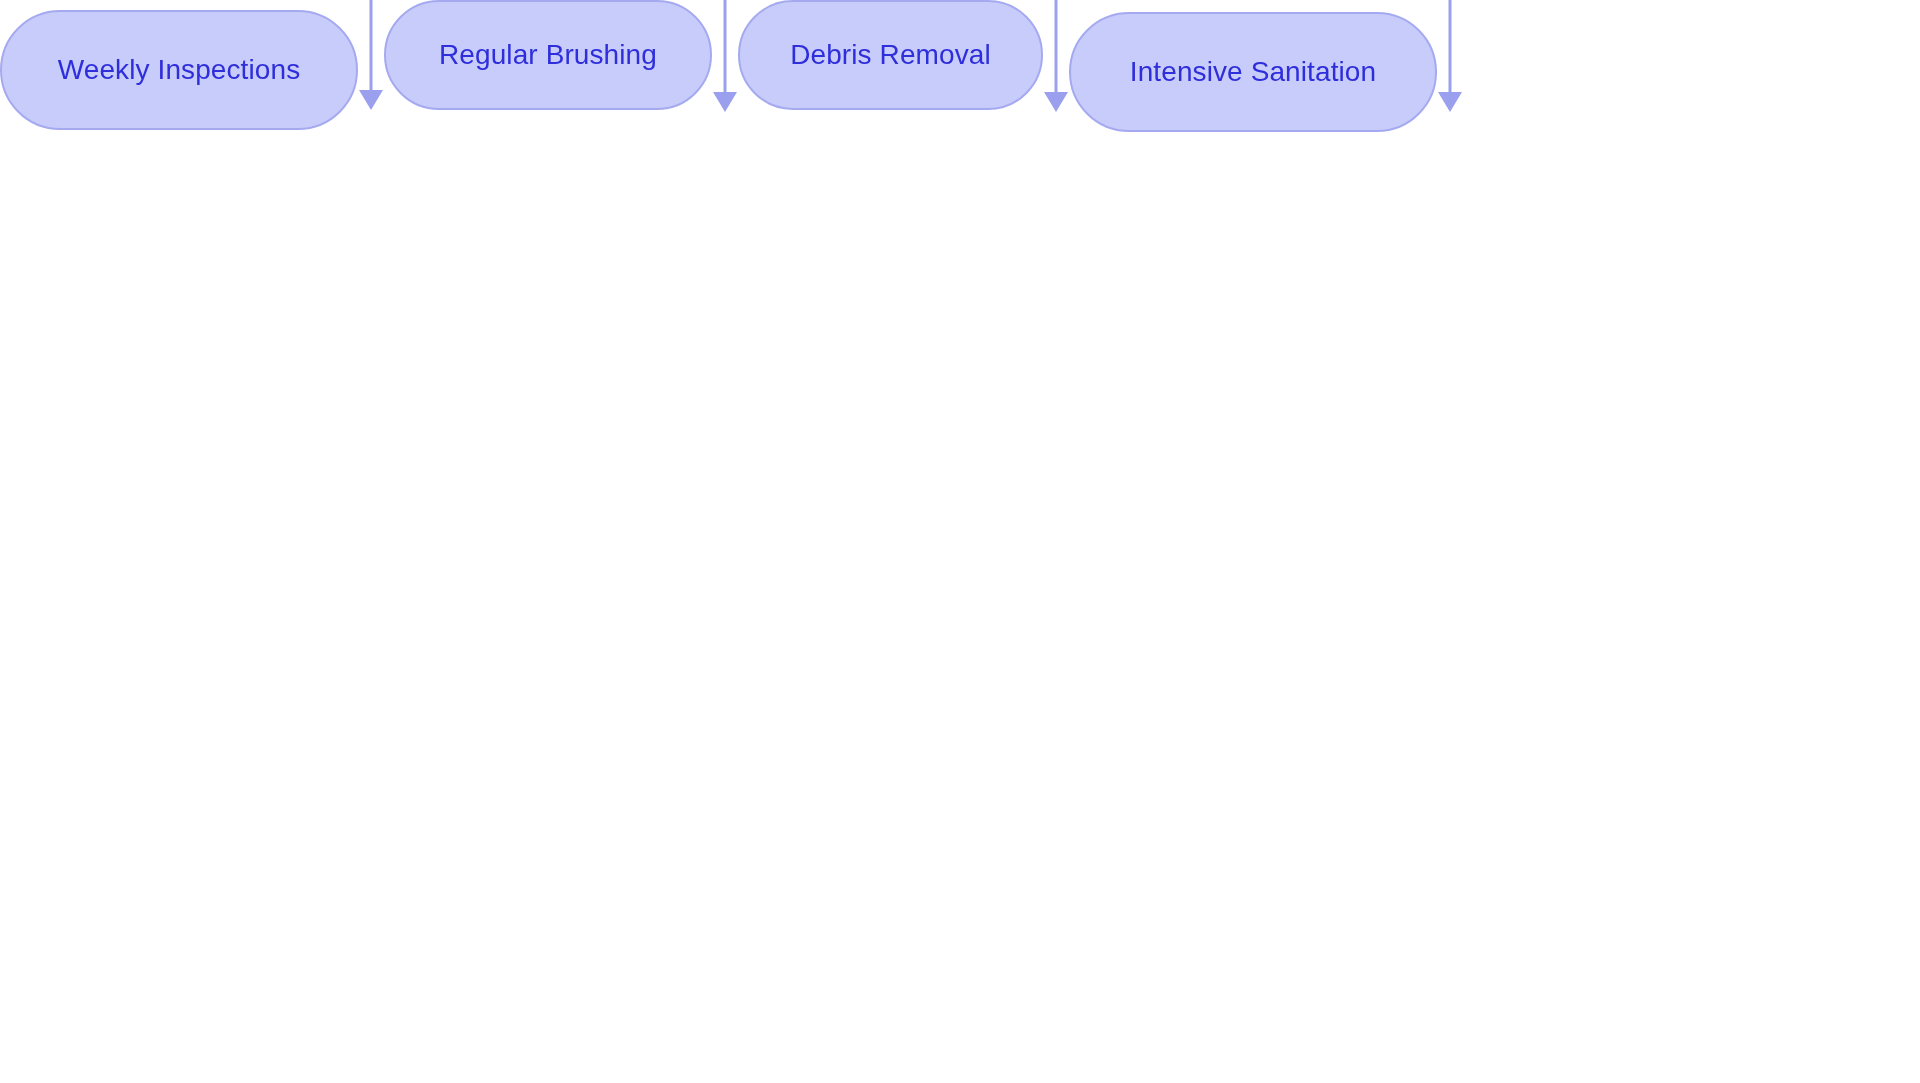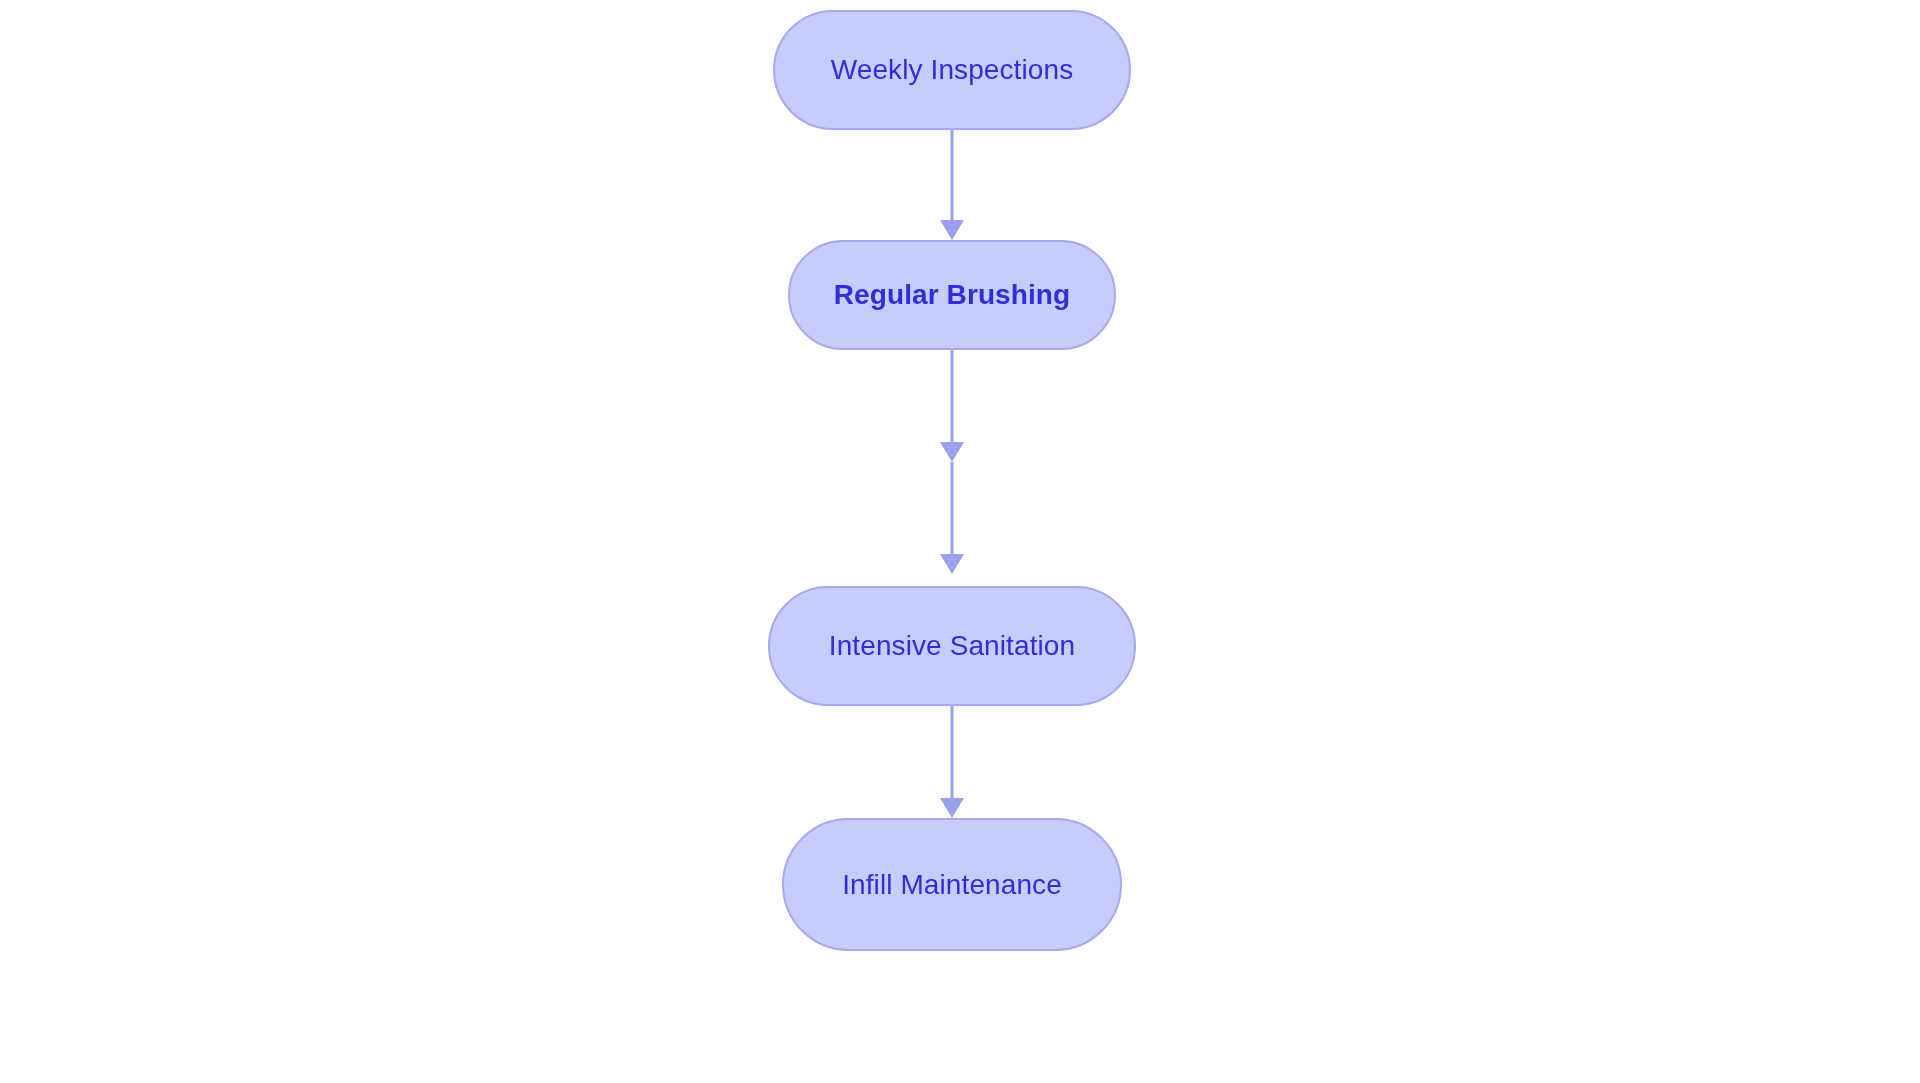--- a/index.html
+++ b/index.html
@@ -22,22 +22,21 @@
     background: #ffffff;
   }
 
   .flow-column {
     position: absolute;
     left: 0;
     top: 0;
     width: 1904px;
     height: 1083px;
     display: flex;
-    flex-direction: column;
-    align-items: center;
+    flex-direction: row;
   }
 
   
   .flow-node {
     box-sizing: border-box;
     display: flex;
     align-items: center;
     justify-content: center;
     background: #c8ccfa;
     border: 2px solid #a5aaf0;
@@ -53,21 +52,21 @@
     flex: 0 0 auto;
   }
 
   .flow-node .node-label {
     display: block;
     padding: 0 6px;
   }
 
   
   .node-0 { width: 358px; height: 120px; margin-top: 10px; }
-  .node-1 { width: 328px; height: 110px; font-weight: bold; }
+  .node-1 { width: 328px; height: 110px; }
   .node-2 { width: 305px; height: 110px; }
   .node-3 { width: 368px; height: 120px; margin-top: 12px; }
   .node-4 { width: 340px; height: 133px; }
 
   
   .flow-connector {
     position: relative;
     width: 26px;
     flex: 0 0 auto;
     display: block;
@@ -116,33 +115,33 @@
 
     <div class="flow-node node-1">
       <span class="node-label">Regular Brushing</span>
     </div>
 
     <div class="flow-connector connector-1">
       <div class="conn-line"></div>
       <div class="conn-arrowhead"></div>
     </div>
 
+    <div class="flow-node node-2">
+      <span class="node-label">Debris Removal</span>
+    </div>
 
     <div class="flow-connector connector-2">
       <div class="conn-line"></div>
       <div class="conn-arrowhead"></div>
     </div>
 
     <div class="flow-node node-3">
       <span class="node-label">Intensive Sanitation</span>
     </div>
 
     <div class="flow-connector connector-3">
       <div class="conn-line"></div>
       <div class="conn-arrowhead"></div>
     </div>
 
-    <div class="flow-node node-4">
-      <span class="node-label">Infill Maintenance</span>
-    </div>
 
   </div>
 </div>
 
 </body></html>

